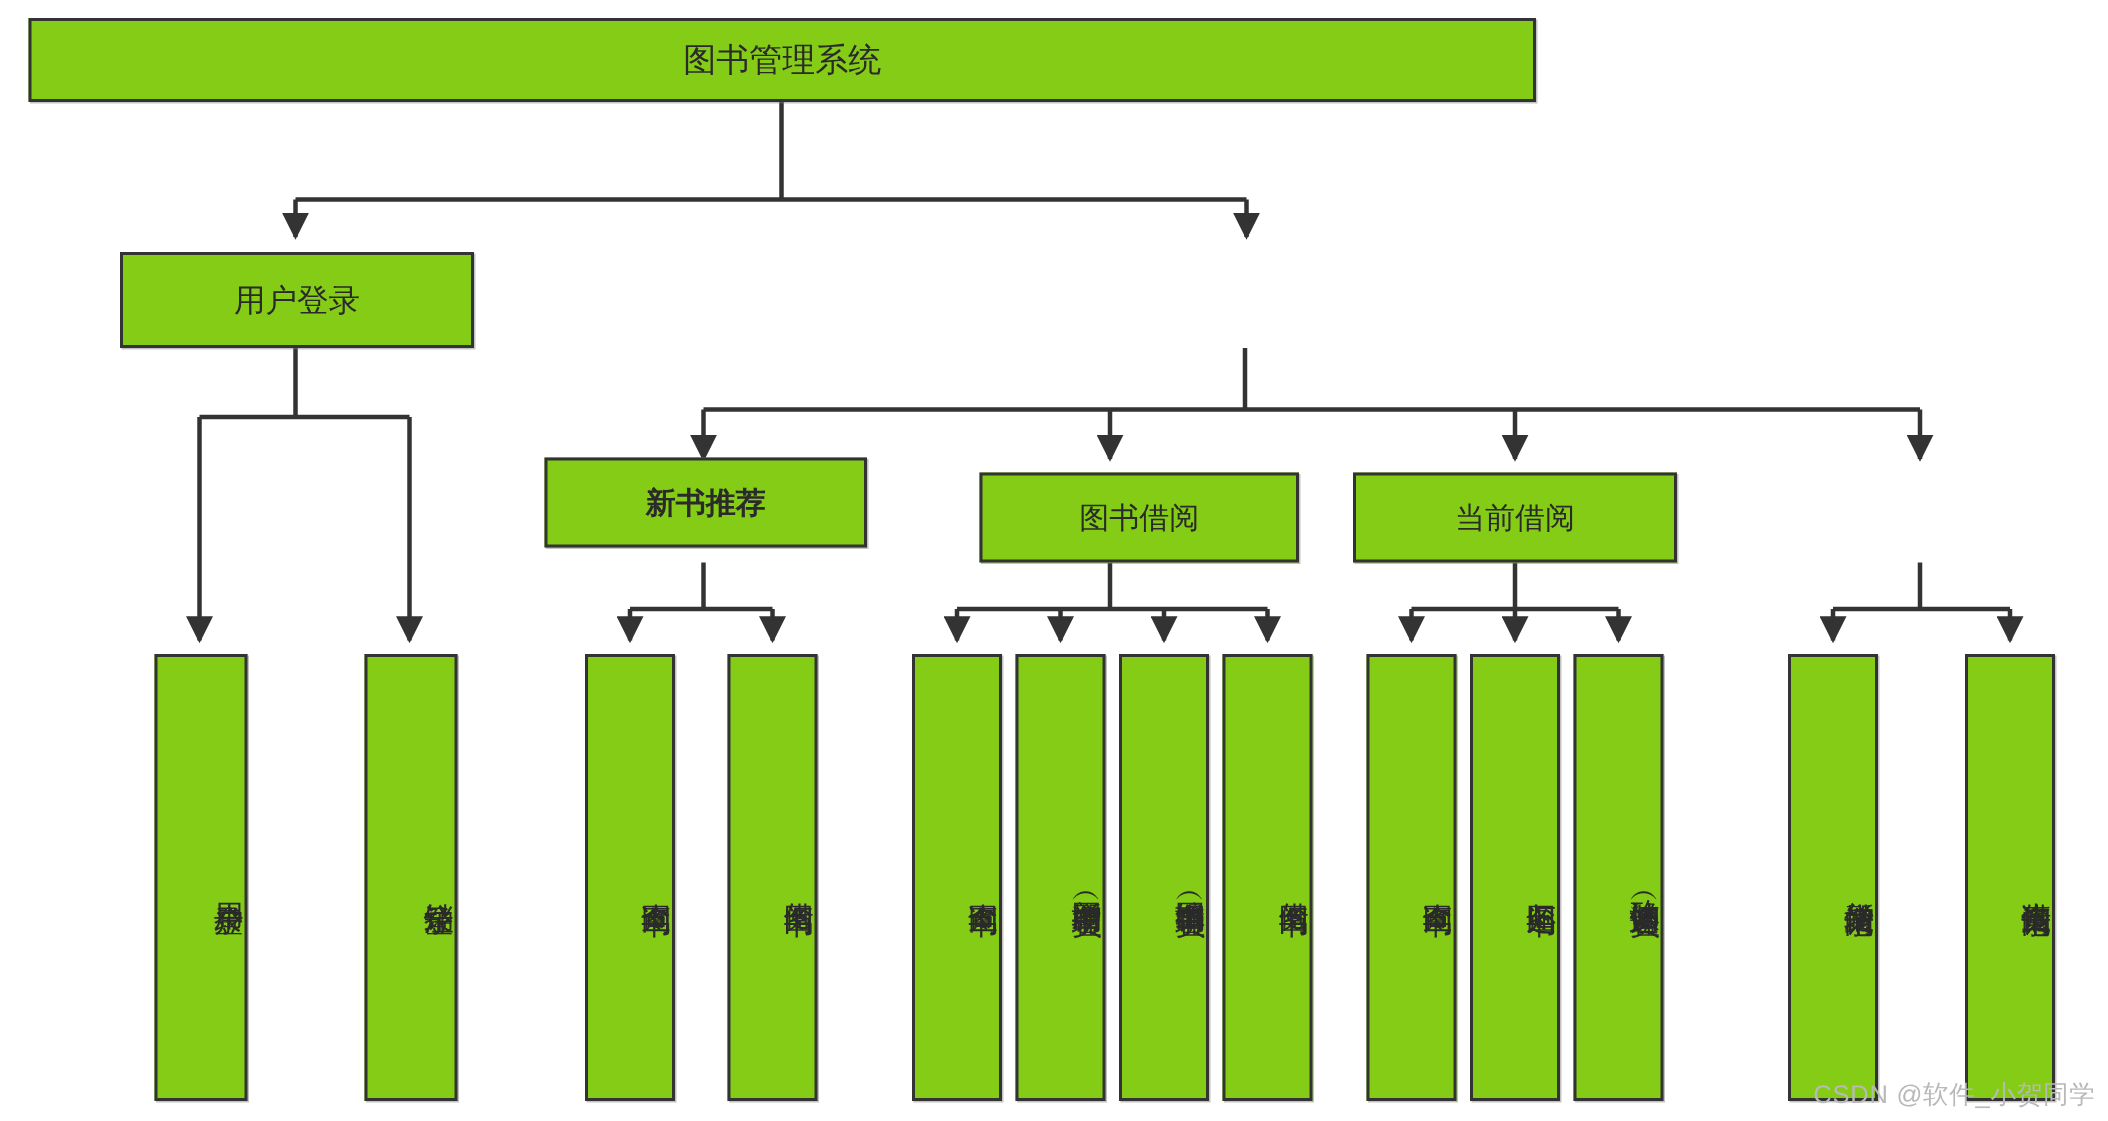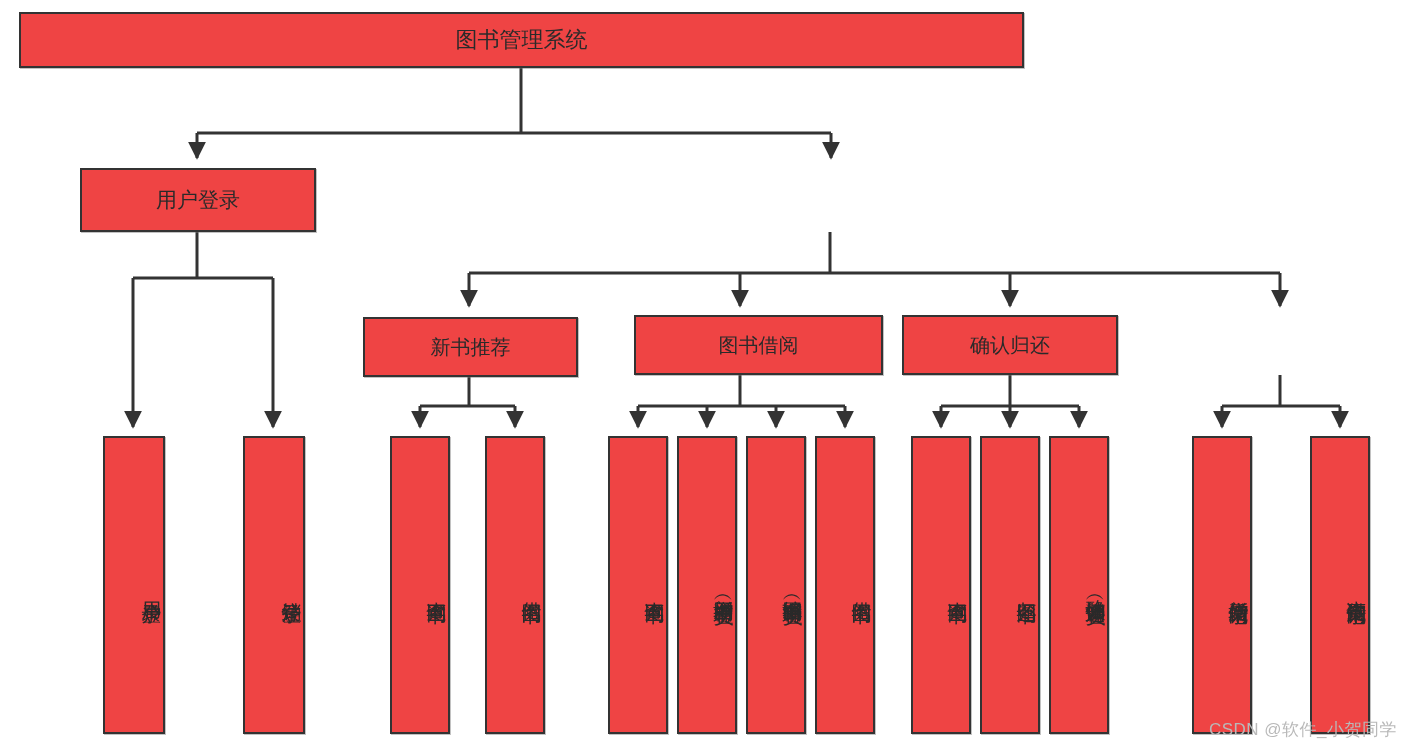--- a/index.html
+++ b/index.html
@@ -8,21 +8,21 @@
     background:#ffffff;
     font-family:"Liberation Sans","DejaVu Sans",sans-serif;
     position:relative;
     overflow:hidden;
   }
   #canvas{position:absolute;left:0;top:0;width:1405px;height:747px;}
   .node{
     position:absolute;
     box-sizing:border-box;
     border:2.5px solid #333333;
-    background:#ef4444;
+    background:#84cc16;
     display:flex;
     align-items:center;
     justify-content:center;
     color:#2a2a2a;
     box-shadow:1px 1px 0 rgba(120,120,120,.45);
   }
   .node.root{font-size:22px;}
   .node.l2{font-size:21px;}
   .node.l3{font-size:20px;}
   .node.leaf{
@@ -108,28 +108,28 @@
   </svg>
 
   <div class="node root" style="left:19px;top:12px;width:1005px;height:56px;">
     <span class="lbl">图书管理系统</span>
   </div>
 
   <div class="node l2" style="left:80px;top:168px;width:236px;height:64px;">
     <span class="lbl">用户登录</span>
   </div>
 
-  <div class="node l3" style="left:363px;top:317px;width:215px;height:60px;">
+  <div class="node l3" style="left:363px;top:305px;width:215px;height:60px;font-weight:bold;">
     <span class="lbl">新书推荐</span>
   </div>
-  <div class="node l3" style="left:634px;top:315px;width:249px;height:60px;">
+  <div class="node l3" style="left:653px;top:315px;width:213px;height:60px;">
     <span class="lbl">图书借阅</span>
   </div>
   <div class="node l3" style="left:902px;top:315px;width:216px;height:60px;">
-    <span class="lbl">确认归还</span>
+    <span class="lbl">当前借阅</span>
   </div>
 
   <div class="node leaf" style="left:103px;top:436px;width:62px;height:298px;">
     <span class="lbl">用户登录</span>
   </div>
   <div class="node leaf" style="left:243px;top:436px;width:62px;height:298px;">
     <span class="lbl">注销登录</span>
   </div>
 
   <div class="node leaf" style="left:390px;top:436px;width:60px;height:298px;">

